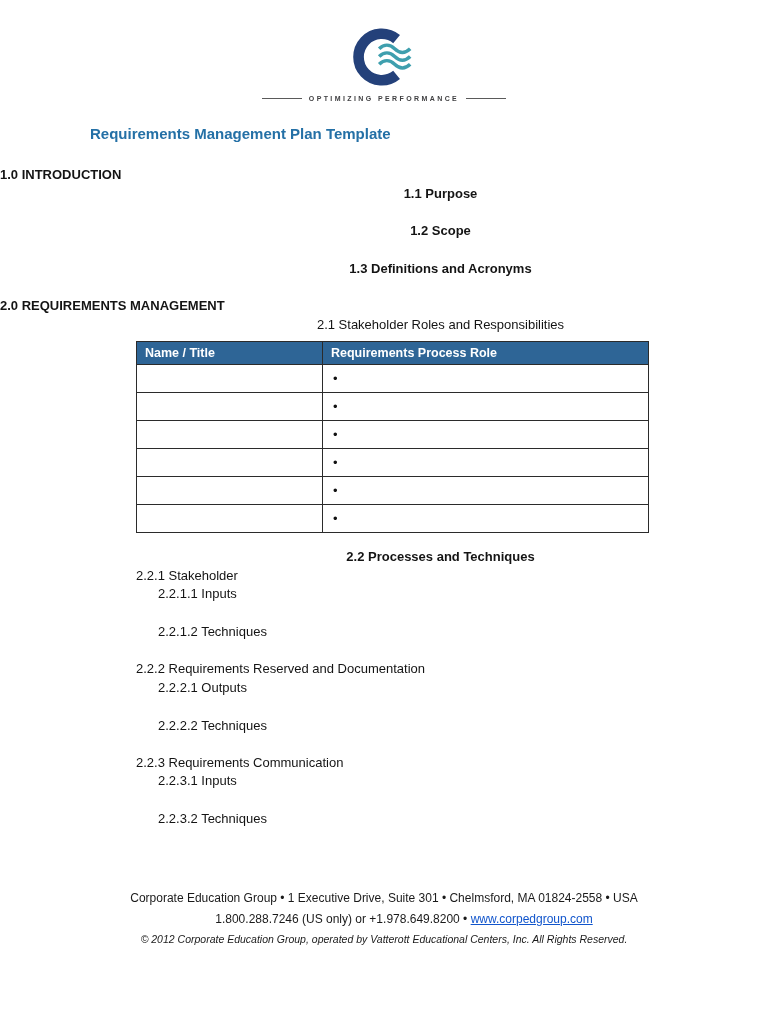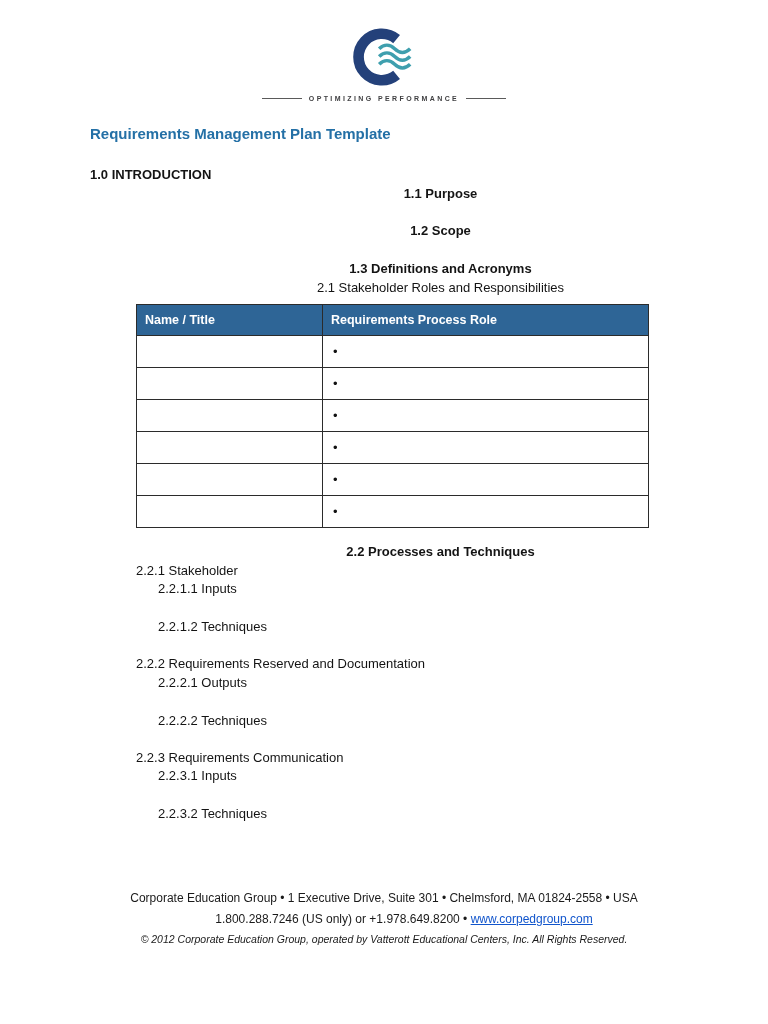--- a/index.html
+++ b/index.html
@@ -25,30 +25,30 @@
   .logo-tagline{margin-top:6px;display:flex;align-items:center;justify-content:center;gap:7px;
     font-size:7px;font-weight:bold;letter-spacing:2.4px;color:#3F3F41;line-height:9px;}
   .tagline-rule{width:40px;height:1px;background:#5a5a5a;}
 
   
   .doc-title{margin:22px 0 0 90px;font-size:15px;font-weight:bold;color:var(--title);line-height:18px;}
 
   
   .o{line-height:16px;font-size:13px;}
   .b{font-weight:bold;}
-  .lvl0{margin-left:90px;}
+  .lvl0{}
   .lvl1{margin-left:113px;text-align:center;}
   .lvl2{margin-left:136px;}
   .lvl3{margin-left:158px;}
   .mt2{margin-top:2px;}.mt3{margin-top:3px;}
   .mt21{margin-top:21px;}.mt22{margin-top:22px;}.mt24{margin-top:24px;}
 
   
   .roles-table{margin:8px 0 0 136px;border-collapse:collapse;width:512px;table-layout:fixed;}
-  .roles-table th,.roles-table td{border:1px solid #2b2b2b;padding:8px 8px;}
+  .roles-table th,.roles-table td{border:1px solid #2b2b2b;padding:0 8px;}
   .roles-table th{background:var(--table-header-bg);color:var(--table-header-text);
     text-align:left;font-size:12.5px;height:23px;font-weight:bold;}
   .roles-table td{height:28px;font-size:13px;}
   .col-name{width:186px;}
   .col-role{width:326px;}
   td.role-cell{padding-left:10px;}
   .bullet{font-size:13px;color:#111;}
 
   
   .footer{position:absolute;left:0;right:0;top:891px;text-align:center;color:#1a1a1a;}
@@ -75,20 +75,21 @@
       <span class="tagline-rule"></span>
     </div>
   </div>
 
   <div class="doc-title">Requirements Management Plan Template</div>
 
   <div class="o lvl0 b mt24">1.0 INTRODUCTION</div>
   <div class="o lvl1 b mt3">1.1 Purpose</div>
   <div class="o lvl1 b mt21">1.2 Scope</div>
   <div class="o lvl1 b mt22">1.3 Definitions and Acronyms</div>
+  <div class="o lvl0 b mt21">2.0 REQUIREMENTS MANAGEMENT</div>
   <div class="o lvl1 mt3">2.1 Stakeholder Roles and Responsibilities</div>
 
   <table class="roles-table">
     <colgroup>
         <col class="col-name">
         <col class="col-role">
       </colgroup>
     <thead>
       <tr>
         <th>Name / Title</th>

